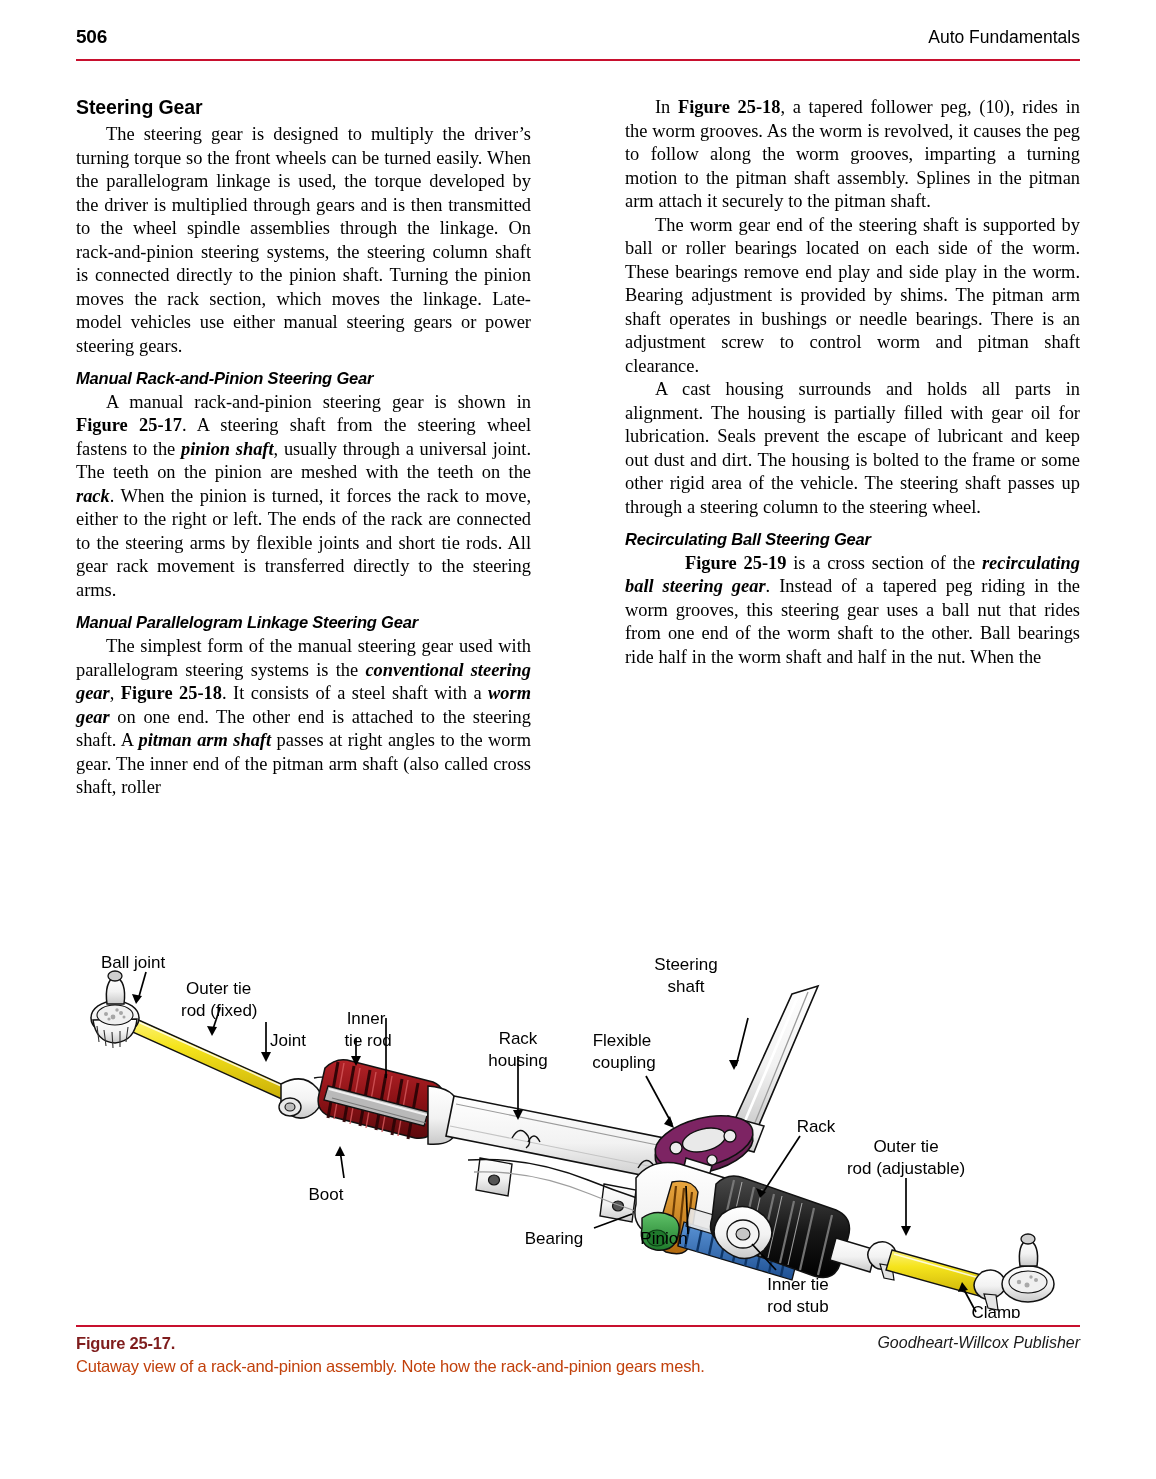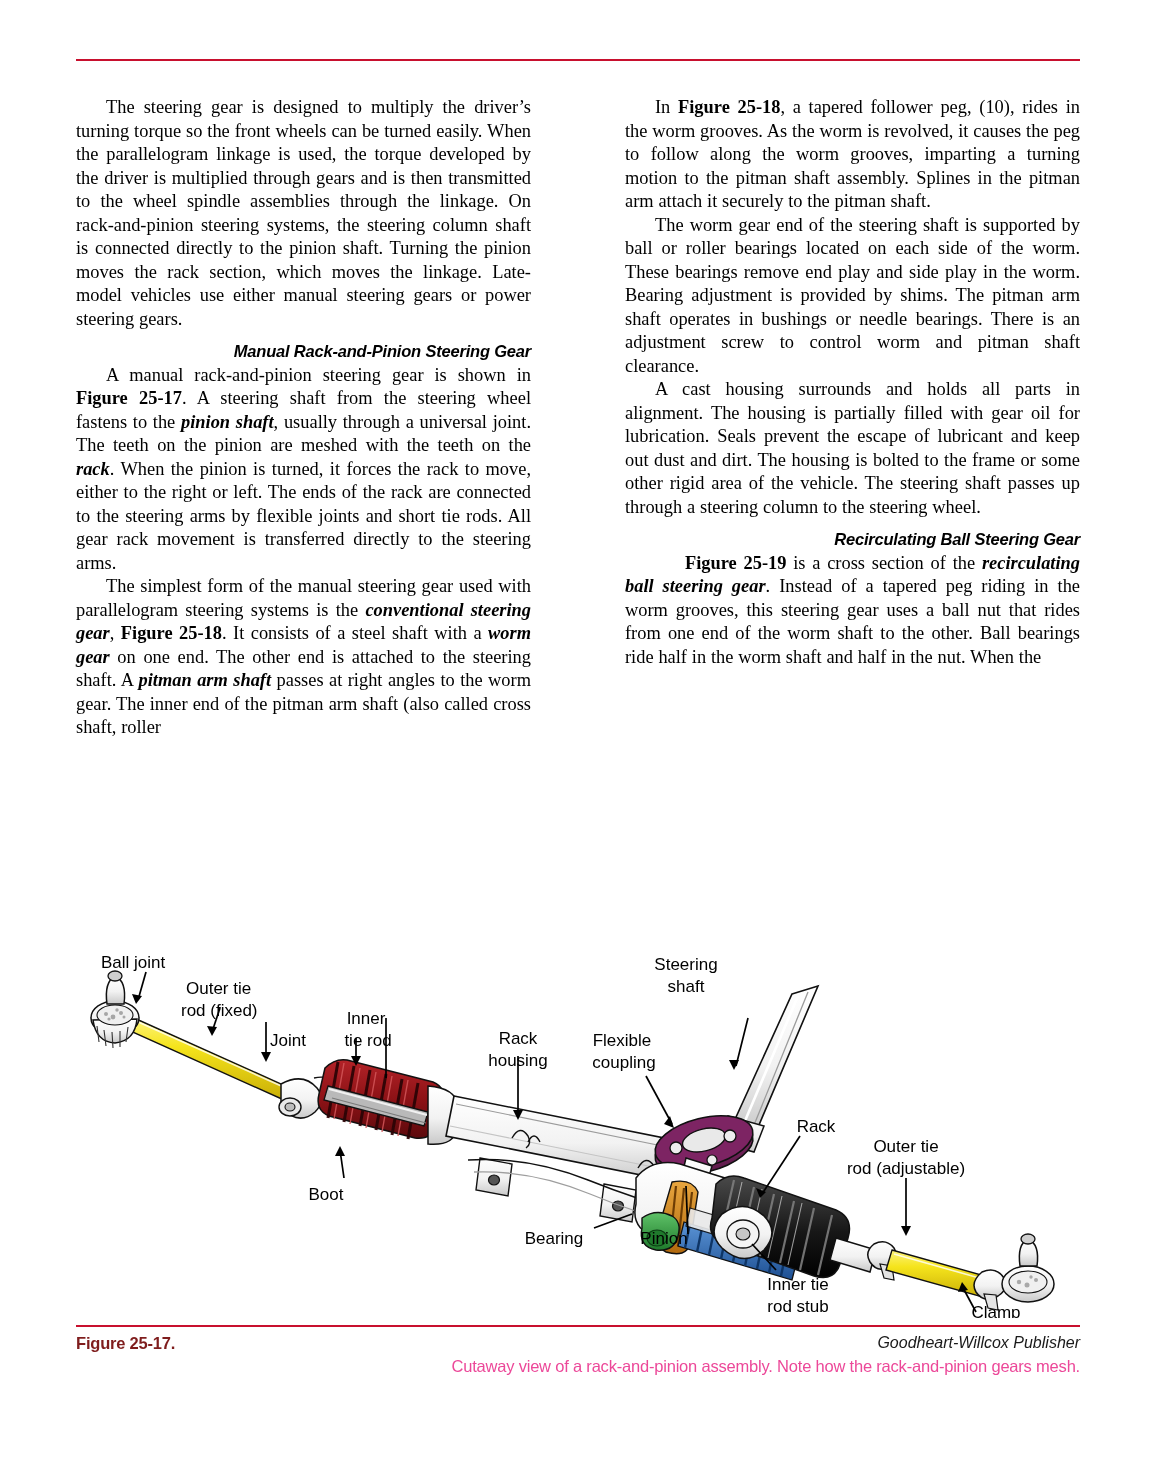--- a/index.html
+++ b/index.html
@@ -49,21 +49,20 @@
     font-family:"Liberation Sans",sans-serif;
     font-size:19.5px;font-weight:bold;
     margin:0 0 4px 0;line-height:1.18;
     letter-spacing:-0.1px;
   }
   h3.subhead{
     font-family:"Liberation Sans",sans-serif;
     font-size:16.5px;font-weight:bold;font-style:italic;
     margin:11px 0 2px 0;line-height:1.2;
     letter-spacing:-0.2px;
-    text-align:right;
   }
   p.body{
     margin:0;
     font-family:"Liberation Serif",serif;
     font-size:18.4px;
     line-height:1.277;
     text-align:justify;
     text-indent:30px;
     hyphens:auto;
     -webkit-hyphens:auto;
@@ -91,45 +90,51 @@
   }
   .figlabel{
     position:absolute;left:76px;top:1334px;
     font-family:"Liberation Sans",sans-serif;
     font-size:16.5px;font-weight:bold;color:#7f1d1d;
     letter-spacing:-0.2px;
   }
   .capline{
     position:absolute;left:76px;top:1357px;width:1004px;
     font-family:"Liberation Sans",sans-serif;
-    font-size:16.5px;color:#ec4899;letter-spacing:-0.2px;text-align:right;
+    font-size:16.5px;color:#c2410c;letter-spacing:-0.2px;
   }
 
   
   text.lbl{
     font-family:"Liberation Sans",sans-serif;
     font-size:17px;
     fill:#000;
   }
 </style>
 </head>
 <body>
 
 <div class="page">
 
+  <div class="runhead">
+    <div class="folio">506</div>
+    <div class="booktitle">Auto Fundamentals</div>
+  </div>
   <div class="headrule"></div>
 
   <div class="cols">
 
     <div class="col left">
+      <h2 class="head">Steering Gear</h2>
       <p class="body">The steering gear is designed to multiply the driver’s turning torque so the front wheels can be turned easily. When the parallelogram linkage is used, the torque developed by the driver is multiplied through gears and is then transmitted to the wheel spindle assemblies through the linkage. On rack-and-pinion steering systems, the steering column shaft is connected directly to the pinion shaft. Turning the pinion moves the rack section, which moves the linkage. Late-model vehicles use either manual steering gears or power steering gears.</p>
 
       <h3 class="subhead">Manual Rack-and-Pinion Steering Gear</h3>
       <p class="body"><span>A manual rack-and-pinion steering gear is shown in </span><span class="b">Figure 25-17</span><span>. A steering shaft from the steering wheel fastens to the </span><span class="bi">pinion shaft</span><span>, usually through a universal joint. The teeth on the pinion are meshed with the teeth on the </span><span class="bi">rack</span><span>. When the pinion is turned, it forces the rack to move, either to the right or left. The ends of the rack are connected to the steering arms by flexible joints and short tie rods. All gear rack movement is transferred directly to the steering arms.</span></p>
 
+      <h3 class="subhead">Manual Parallelogram Linkage Steering Gear</h3>
       <p class="body"><span>The simplest form of the manual steering gear used with parallelogram steering systems is the </span><span class="bi">conventional steering gear</span><span>, </span><span class="b">Figure 25-18</span><span>. It consists of a steel shaft with a </span><span class="bi">worm gear</span><span> on one end. The other end is attached to the steering shaft. A </span><span class="bi">pitman arm shaft</span><span> passes at right angles to the worm gear. The inner end of the pitman arm shaft (also called cross shaft, roller</span></p>
     </div>
 
     <div class="col right">
 
       <p class="body"><span>In </span><span class="b">Figure 25-18</span><span>, a tapered follower peg, (10), rides in the worm grooves. As the worm is revolved, it causes the peg to follow along the worm grooves, imparting a turning motion to the pitman shaft assembly. Splines in the pitman arm attach it securely to the pitman shaft.</span></p>
 
       <p class="body">The worm gear end of the steering shaft is supported by ball or roller bearings located on each side of the worm. These bearings remove end play and side play in the worm. Bearing adjustment is provided by shims. The pitman arm shaft operates in bushings or needle bearings. There is an adjustment screw to control worm and pitman shaft clearance.</p>
       <p class="body">A cast housing surrounds and holds all parts in alignment. The housing is partially filled with gear oil for lubrication. Seals prevent the escape of lubricant and keep out dust and dirt. The housing is bolted to the frame or some other rigid area of the vehicle. The steering shaft passes up through a steering column to the steering wheel.</p>
 

